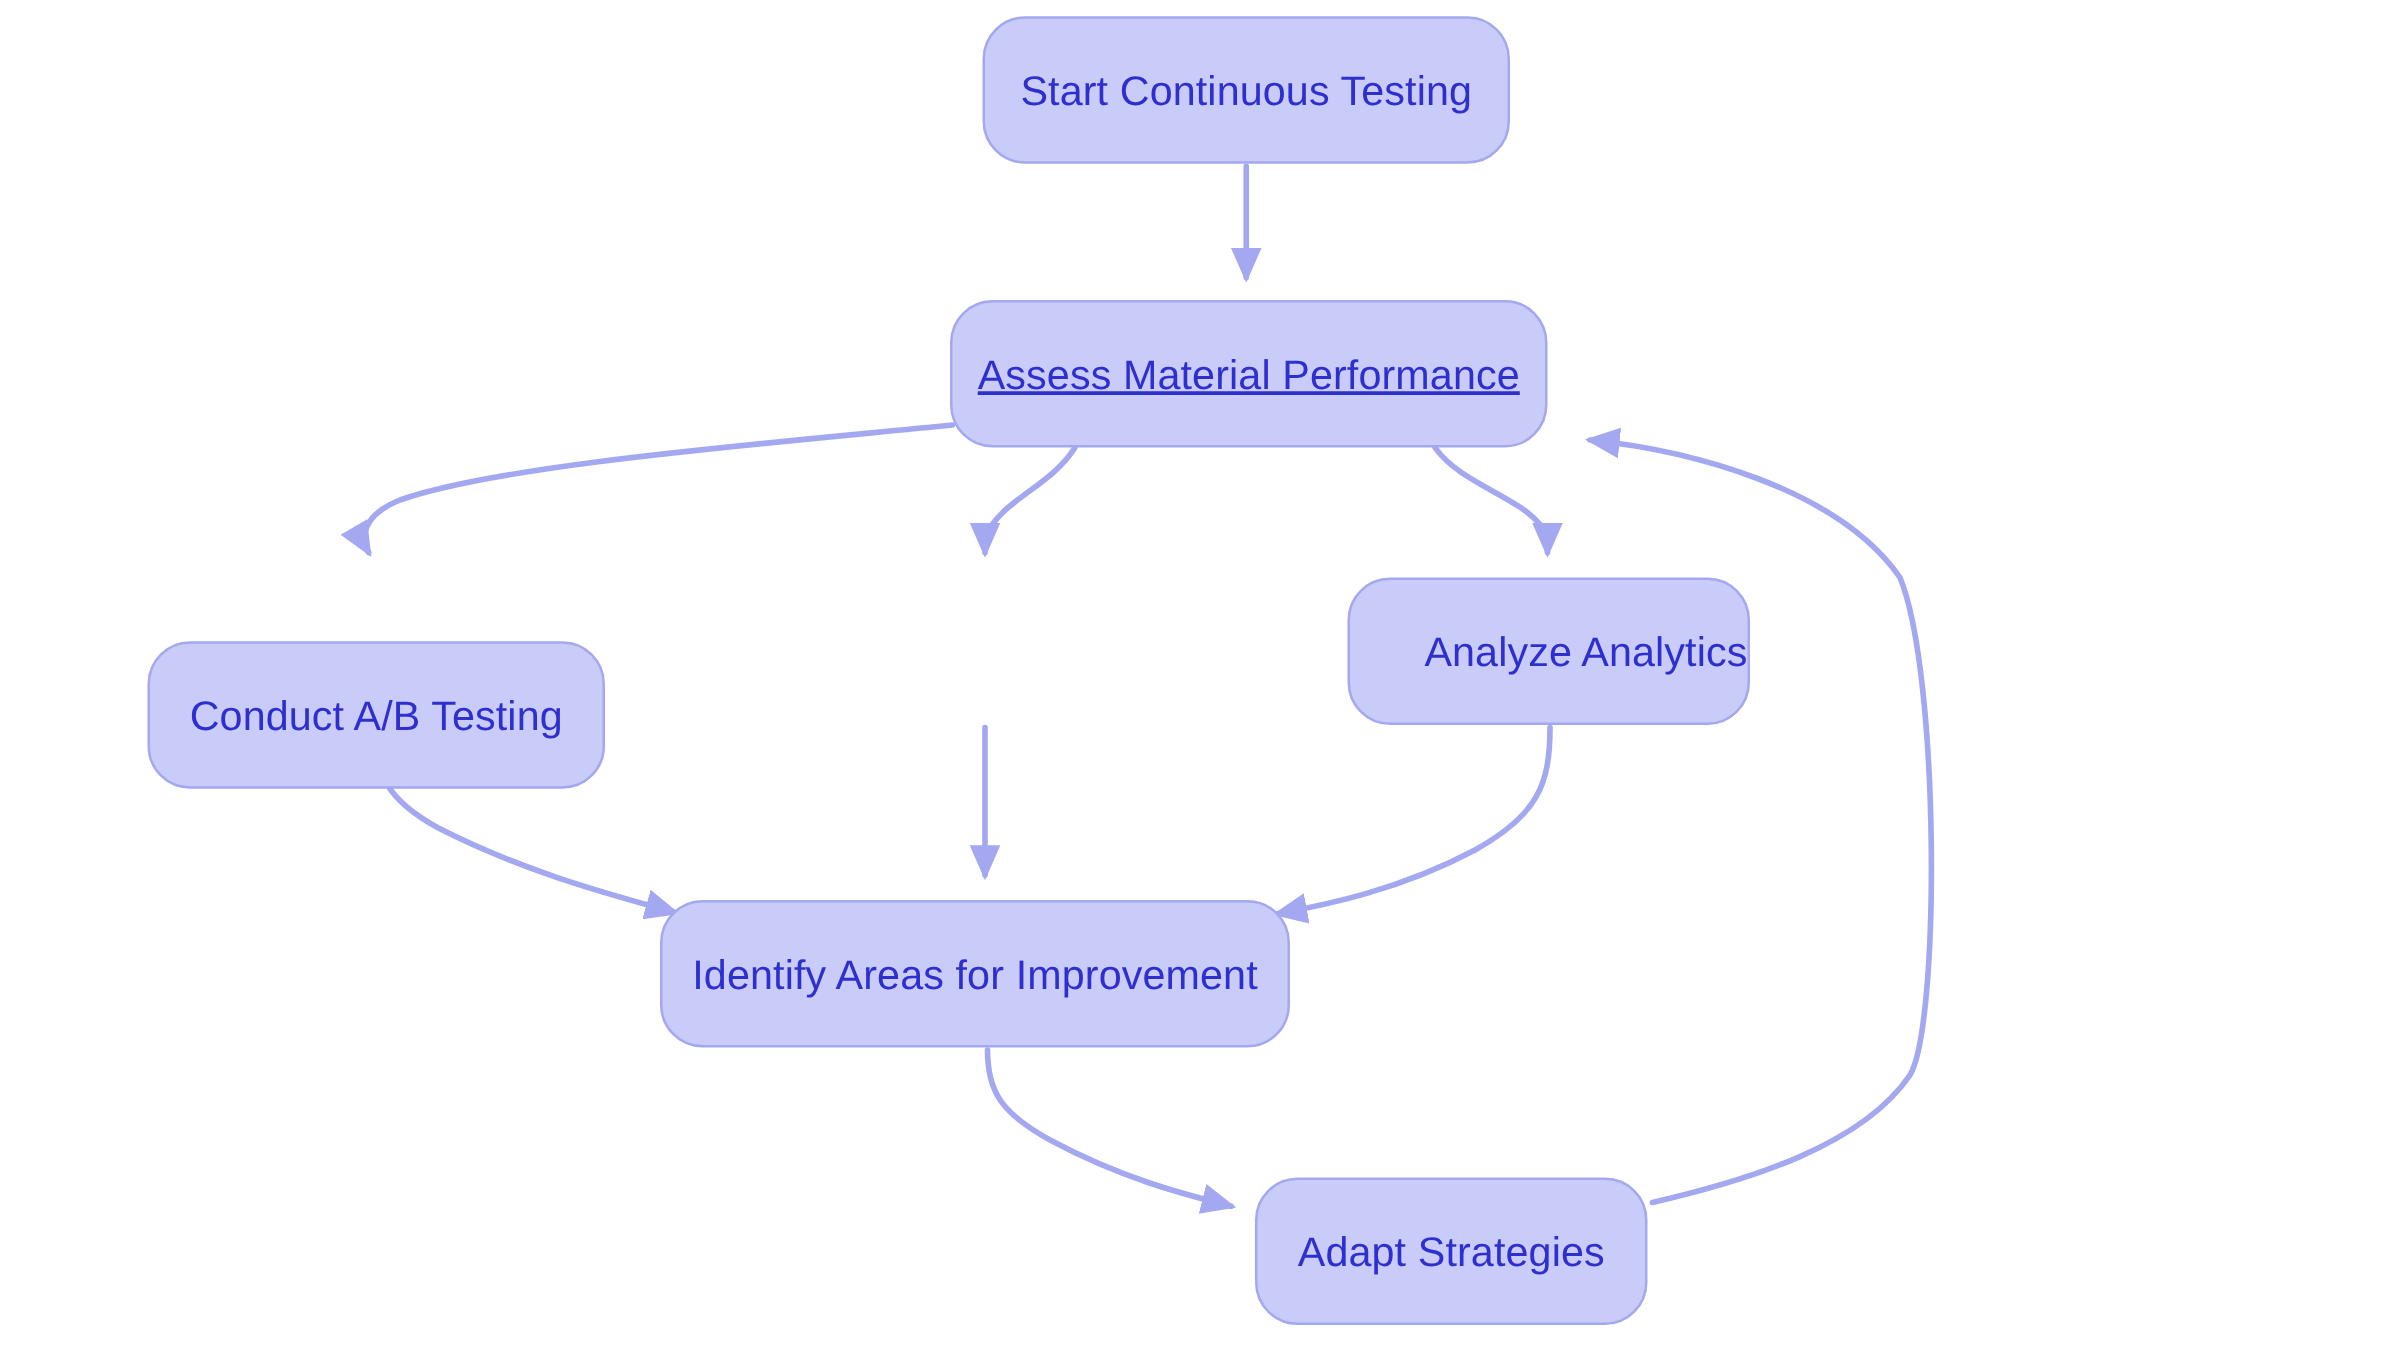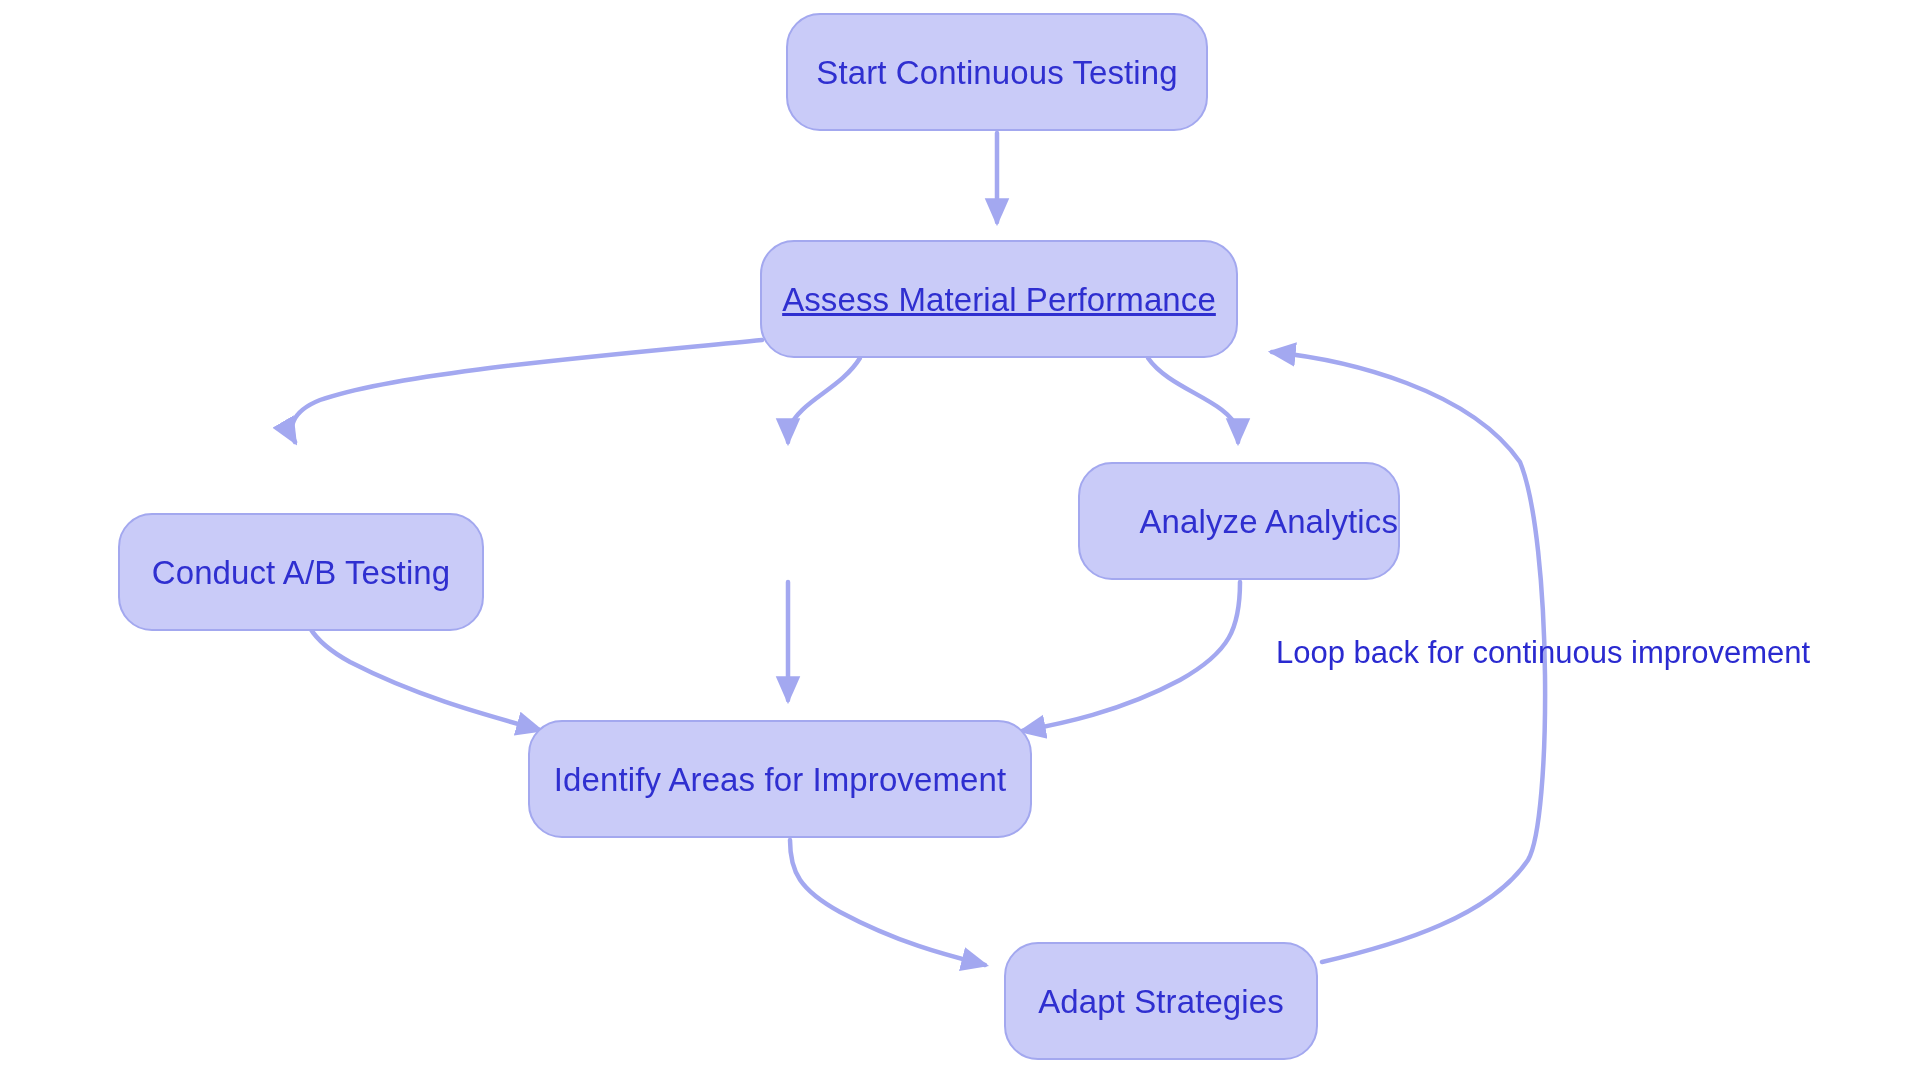--- a/index.html
+++ b/index.html
@@ -117,15 +117,14 @@
   </div>
 
   <div class="node" id="node-identify">
     <span class="node-label">Identify Areas for Improvement</span>
   </div>
 
   <div class="node" id="node-adapt">
     <span class="node-label">Adapt Strategies</span>
   </div>
 
-  <div class="edge-label" id="label-loopback">Loop back for continuous improvement</div>
 
 </div>
 
 </body></html>

